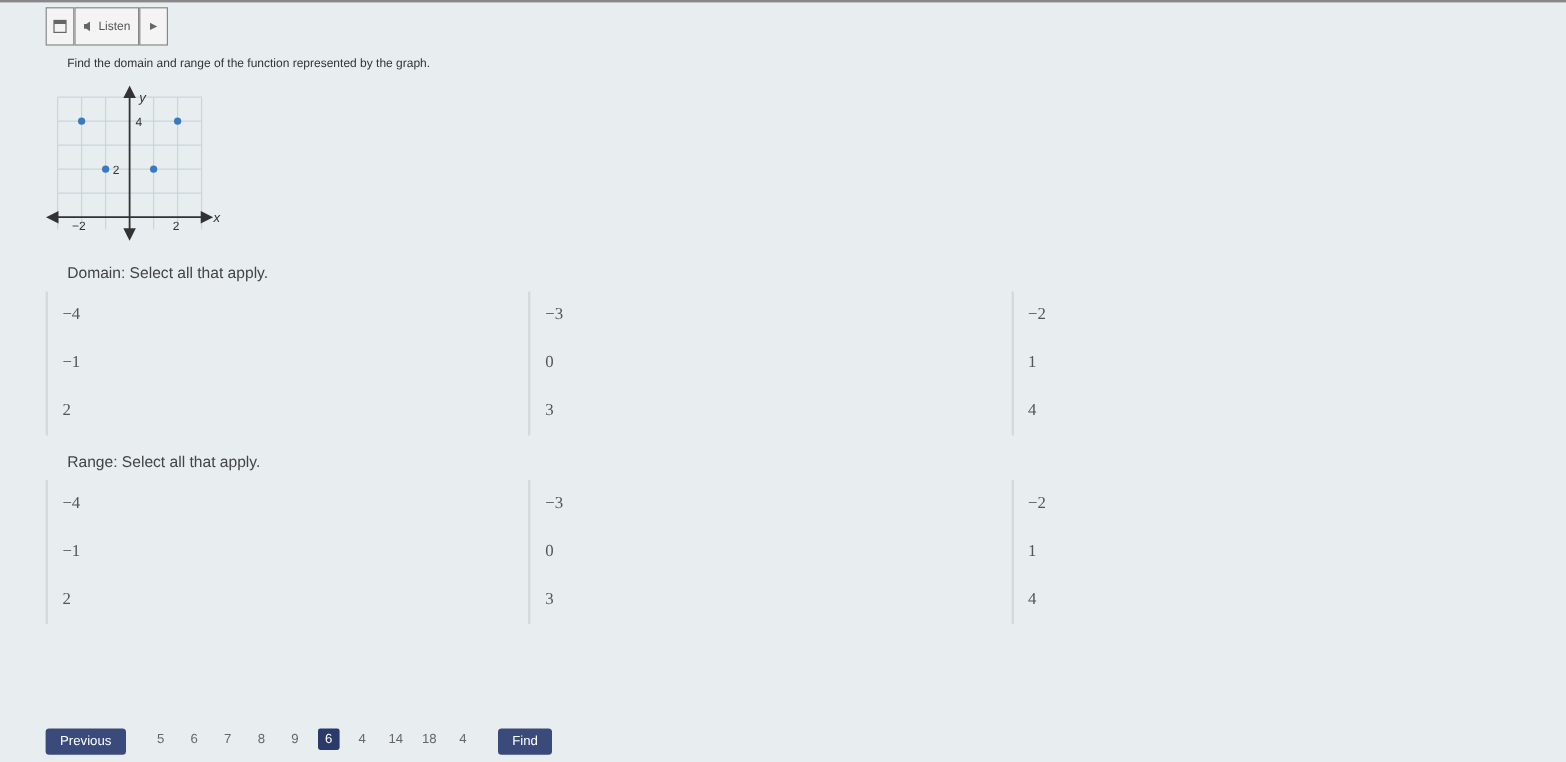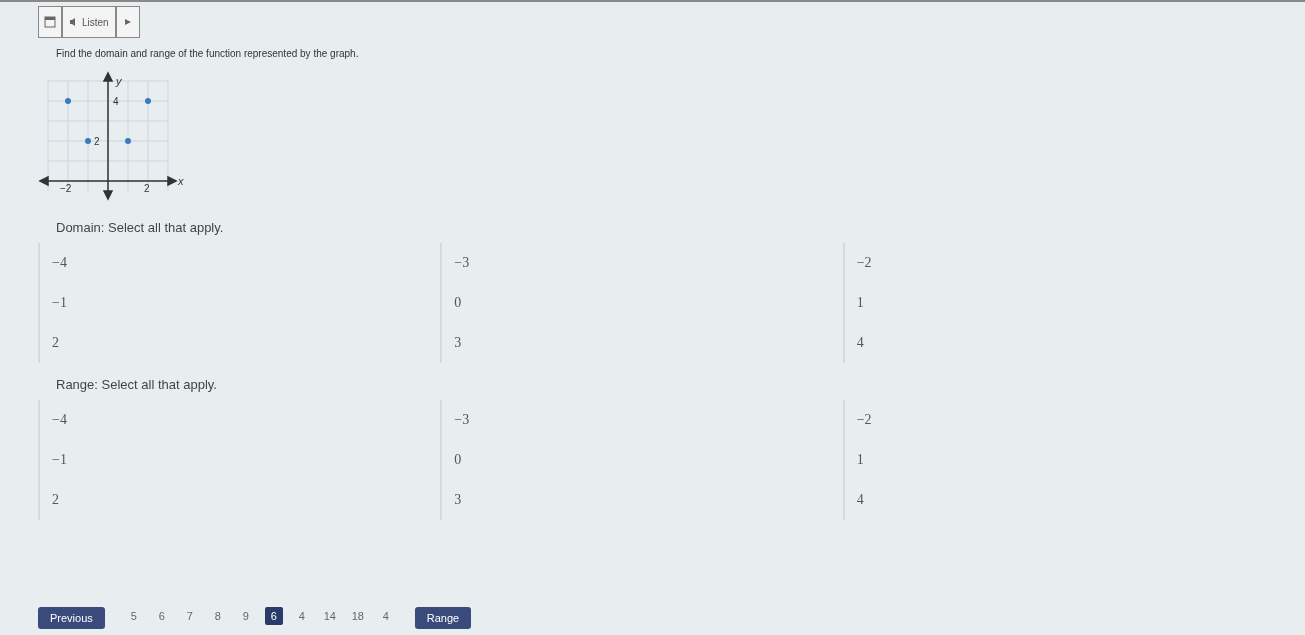--- a/index.html
+++ b/index.html
@@ -206,14 +206,14 @@
     <span class="page-num">6</span>
     <span class="page-num">7</span>
     <span class="page-num">8</span>
     <span class="page-num">9</span>
     <span class="page-num active">6</span>
     <span class="page-num">4</span>
     <span class="page-num">14</span>
     <span class="page-num">18</span>
     <span class="page-num">4</span>
   </div>
-  <button class="nav-btn">Range</button>
+  <button class="nav-btn">Find</button>
 </div>
 
 </body></html>

